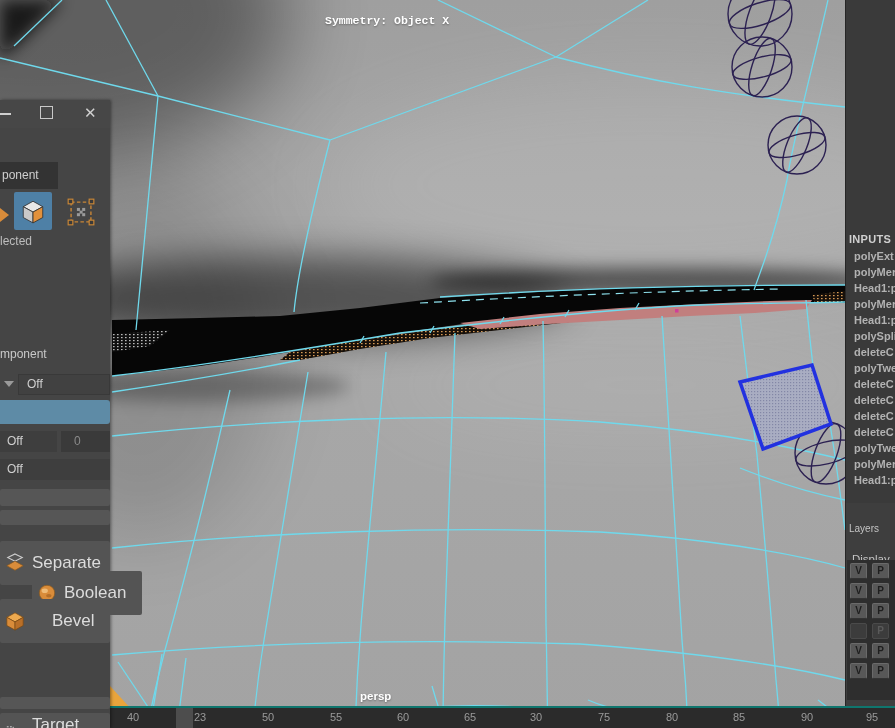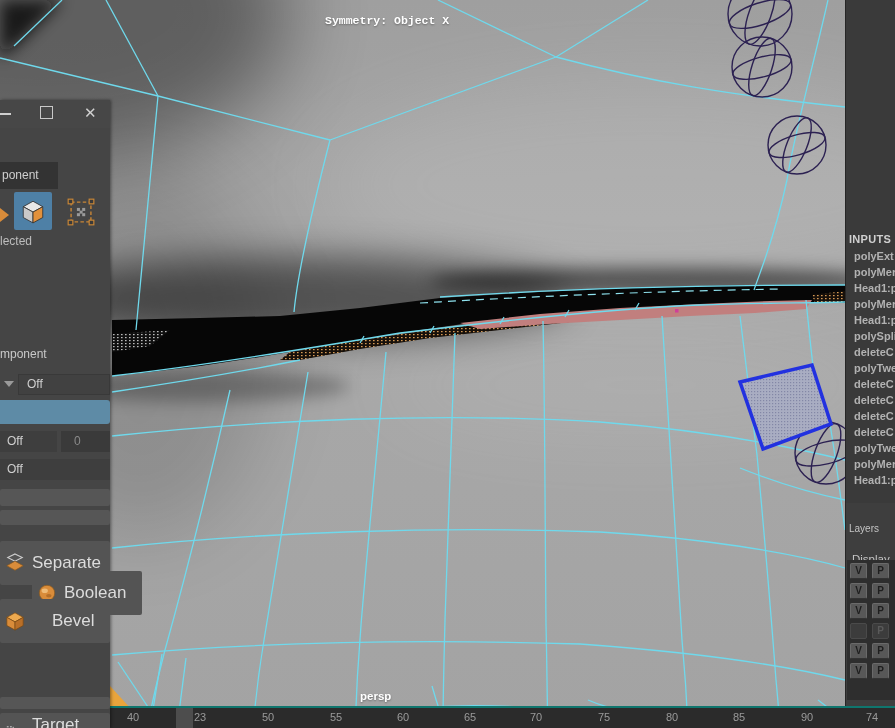--- a/index.html
+++ b/index.html
@@ -339,21 +339,21 @@
   </div>
 
   <div class="timeline">
     <div class="tl-current"></div>
     <span class="tick" style="left:23px">40</span>
     <span class="tick" style="left:90px">23</span>
     <span class="tick" style="left:158px">50</span>
     <span class="tick" style="left:226px">55</span>
     <span class="tick" style="left:293px">60</span>
     <span class="tick" style="left:360px">65</span>
-    <span class="tick" style="left:426px">70</span>
+    <span class="tick" style="left:426px">30</span>
     <span class="tick" style="left:494px">75</span>
     <span class="tick" style="left:562px">80</span>
     <span class="tick" style="left:629px">85</span>
     <span class="tick" style="left:697px">90</span>
-    <span class="tick" style="left:762px">74</span>
+    <span class="tick" style="left:762px">95</span>
   </div>
 
 </div>
 
 </body></html>

